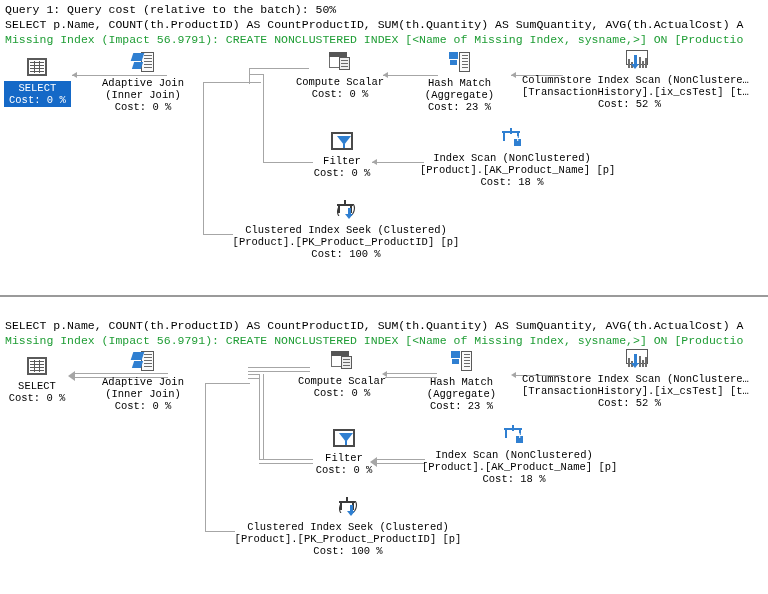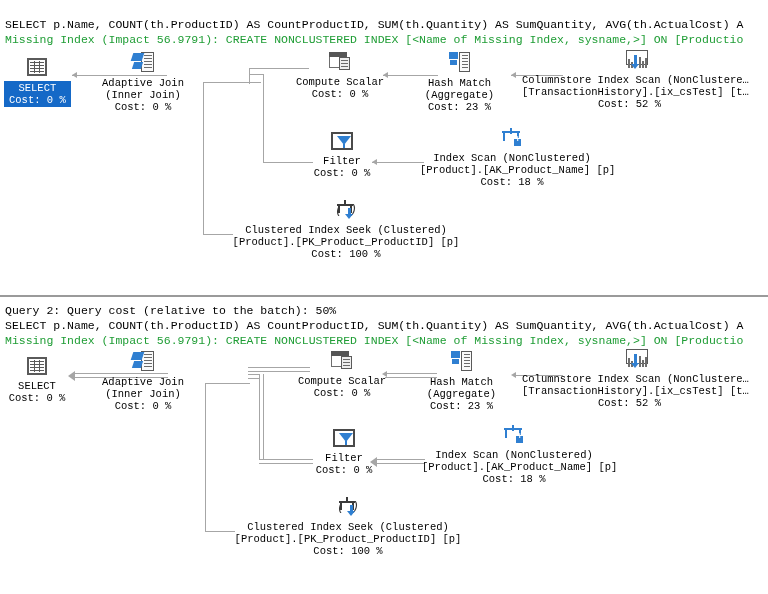--- a/index.html
+++ b/index.html
@@ -111,20 +111,21 @@
   .ic-cis .ar:after{content:"";position:absolute;left:-3px;top:6px;width:0;height:0;
     border-left:4.5px solid transparent;border-right:4.5px solid transparent;border-top:5px solid #2f7fd1;}
   .ic-cis .par{position:absolute;left:-1px;top:3px;color:#3a3a3a;font-size:13px;line-height:13px;}
   .ic-cis .par2{position:absolute;right:-1px;top:3px;color:#3a3a3a;font-size:13px;line-height:13px;}
 </style>
 </head>
 <body>
 
 <div class="plan-pane pane1">
 
+  <div class="hdr hdr-cost">Query 1: Query cost (relative to the batch): 50%</div>
   <div class="hdr hdr-sql">SELECT p.Name, COUNT(th.ProductID) AS CountProductID, SUM(th.Quantity) AS SumQuantity, AVG(th.ActualCost) A</div>
   <div class="hdr hdr-missing">Missing Index (Impact 56.9791): CREATE NONCLUSTERED INDEX [&lt;Name of Missing Index, sysname,&gt;] ON [Productio</div>
 
   <div class="conn h" style="left:72px;top:75px;width:95px;"></div>
   <div class="arrowL" style="left:72px;top:72px;"></div>
 
   <div class="conn v" style="left:249px;top:68px;height:16px;"></div>
   <div class="conn h" style="left:249px;top:68px;width:60px;"></div>
   <div class="conn h" style="left:249px;top:74px;width:14px;"></div>
   <div class="conn v" style="left:263px;top:74px;height:88px;"></div>
@@ -198,21 +199,20 @@
     <span class="lbl">Clustered Index Seek (Clustered)</span>
     <span class="lbl">[Product].[PK_Product_ProductID] [p]</span>
     <span class="lbl">Cost: 100 %</span>
   </div>
 </div>
 
 <div class="pane-divider"></div>
 
 <div class="plan-pane pane2">
 
-  <div class="hdr hdr-cost" style="top:7px;">Query 2: Query cost (relative to the batch): 50%</div>
   <div class="hdr hdr-sql" style="top:22px;">SELECT p.Name, COUNT(th.ProductID) AS CountProductID, SUM(th.Quantity) AS SumQuantity, AVG(th.ActualCost) A</div>
   <div class="hdr hdr-missing" style="top:37px;">Missing Index (Impact 56.9791): CREATE NONCLUSTERED INDEX [&lt;Name of Missing Index, sysname,&gt;] ON [Productio</div>
 
   <div class="thick" style="left:72px;top:76px;width:96px;"></div>
   <div class="arrowL big" style="left:68px;top:74px;"></div>
 
   <div class="thick" style="left:248px;top:70px;width:62px;"></div>
   <div class="thick" style="left:248px;top:77px;width:14px;"></div>
   <div class="thickv" style="left:259px;top:77px;height:88px;"></div>
   <div class="thick" style="left:259px;top:162px;width:54px;"></div>

